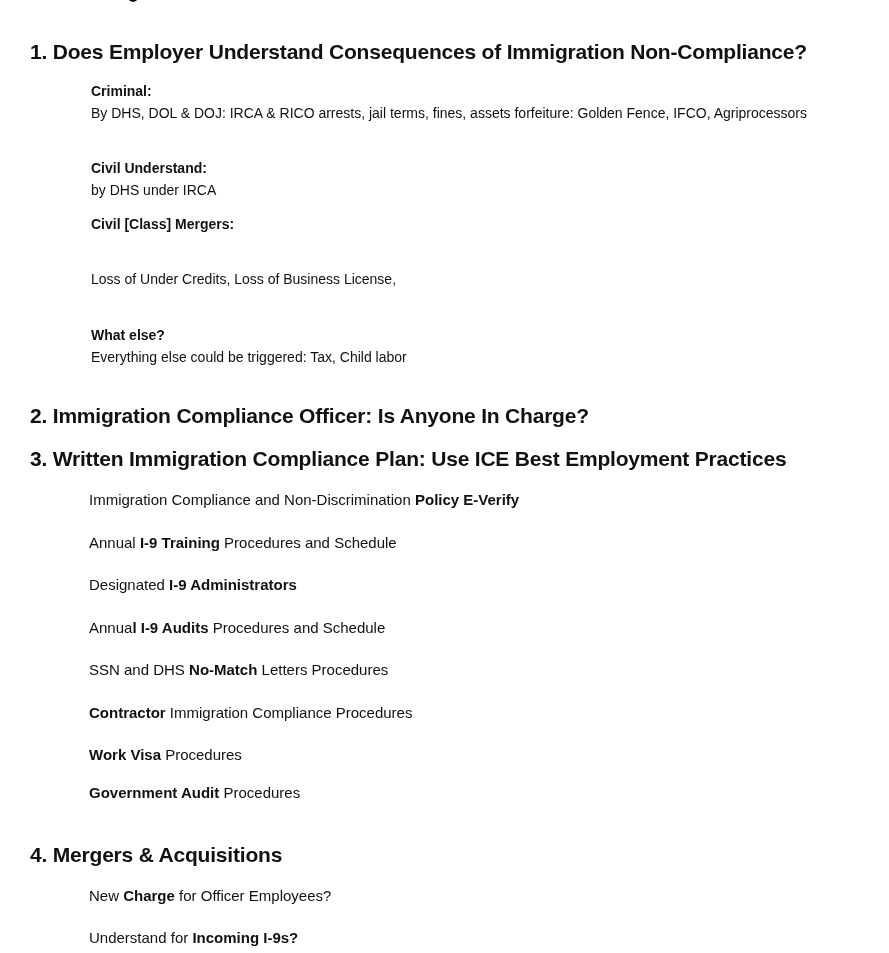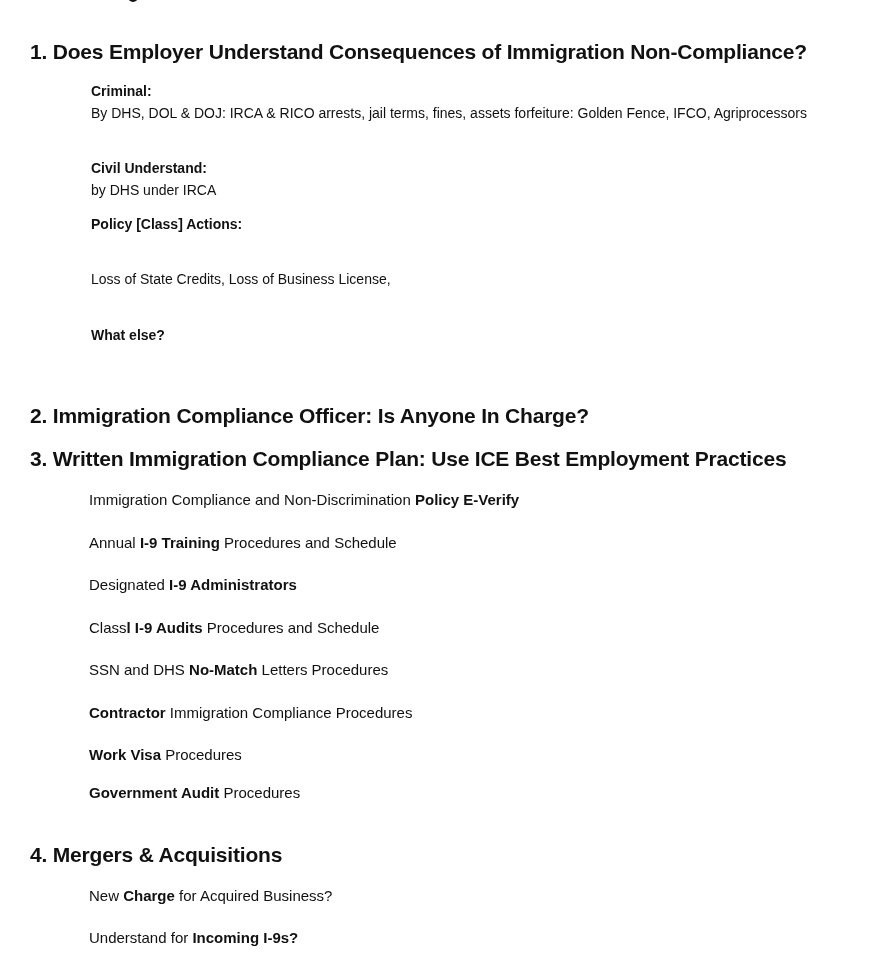--- a/index.html
+++ b/index.html
@@ -69,38 +69,39 @@
 
 <div class="block" style="top:78px">
   <span class="label">Criminal:</span>
   <span class="text">By DHS, DOL &amp; DOJ: IRCA &amp; RICO arrests, jail terms, fines, assets forfeiture: Golden Fence, IFCO, Agriprocessors</span>
 </div>
 <div class="block" style="top:155px">
   <span class="label">Civil Understand:</span>
   <span class="text">by DHS under IRCA</span>
 </div>
 <div class="block" style="top:211px">
-  <span class="label">Policy [Class] Actions:</span>
+  <span class="label">Civil [Class] Mergers:</span>
 </div>
 <div class="block" style="top:266px">
-  <span class="text">Loss of State Credits, Loss of Business License,</span>
+  <span class="text">Loss of Under Credits, Loss of Business License,</span>
 </div>
 <div class="block" style="top:322px">
   <span class="label">What else?</span>
+  <span class="text">Everything else could be triggered: Tax, Child labor</span>
 </div>
 
 <h2 class="heading" style="top:402px"><span>2.</span> <span>Immigration Compliance Officer: Is Anyone In Charge?</span></h2>
 
 <h2 class="heading" style="top:445px"><span>3.</span> <span>Written Immigration Compliance Plan: Use ICE Best Employment Practices</span></h2>
 
 <p class="item" style="top:491px"><span>Immigration Compliance and Non-Discrimination </span><b>Policy E-Verify</b><span></span></p>
 <p class="item" style="top:534px"><span>Annual </span><b>I-9 Training</b><span> Procedures and Schedule</span></p>
 <p class="item" style="top:576px"><span>Designated </span><b>I-9 Administrators</b><span></span></p>
-<p class="item" style="top:619px"><span>Class</span><b>l I-9 Audits</b><span> Procedures and Schedule</span></p>
+<p class="item" style="top:619px"><span>Annua</span><b>l I-9 Audits</b><span> Procedures and Schedule</span></p>
 <p class="item" style="top:661px"><span>SSN and DHS </span><b>No-Match</b><span> Letters Procedures</span></p>
 <p class="item" style="top:704px"><span></span><b>Contractor</b><span> Immigration Compliance Procedures</span></p>
 <p class="item" style="top:746px"><span></span><b>Work Visa</b><span> Procedures</span></p>
 <p class="item" style="top:784px"><span></span><b>Government Audit</b><span> Procedures</span></p>
 
 <h2 class="heading" style="top:841px"><span>4.</span> <span>Mergers &amp; Acquisitions</span></h2>
 
-<p class="item" style="top:887px"><span>New </span><b>Charge</b><span> for Acquired Business?</span></p>
+<p class="item" style="top:887px"><span>New </span><b>Charge</b><span> for Officer Employees?</span></p>
 <p class="item" style="top:929px"><span>Understand for </span><b>Incoming I-9s?</b><span></span></p>
 
 </body></html>

